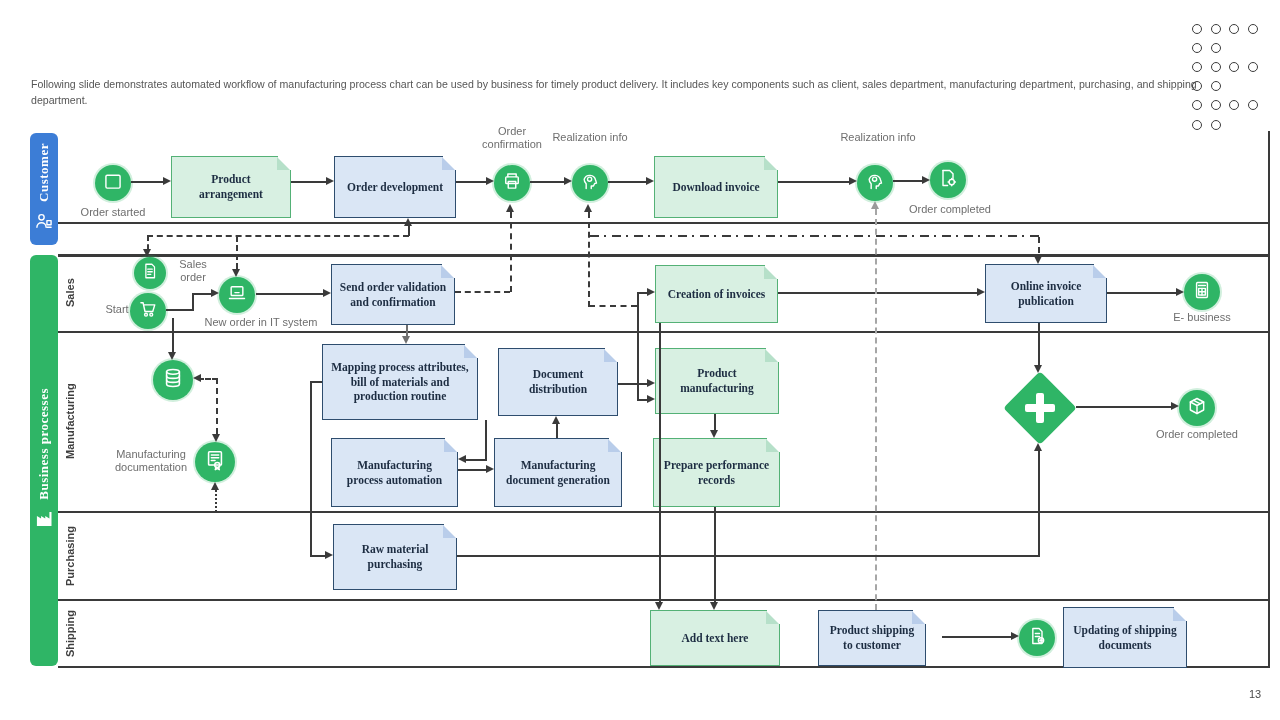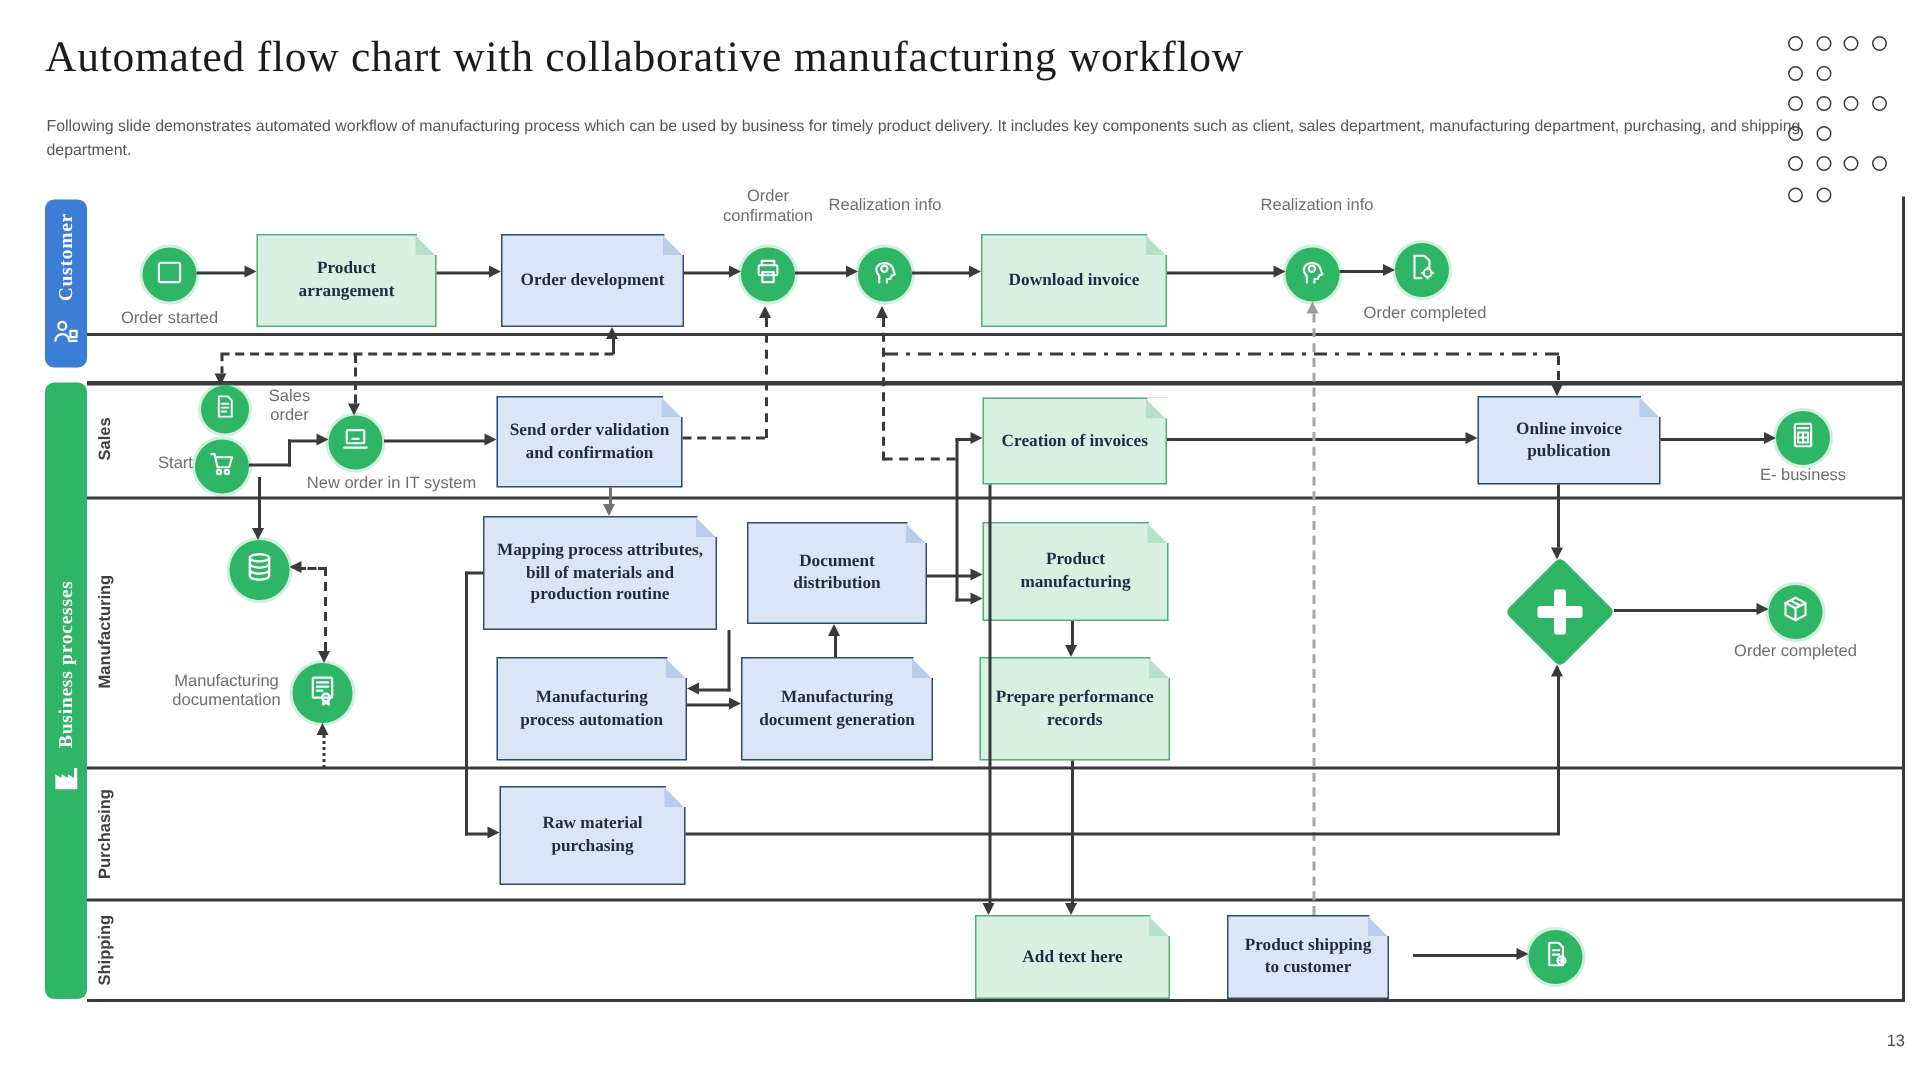--- a/index.html
+++ b/index.html
@@ -37,29 +37,28 @@
   .box::before{content:'';position:absolute;top:-1.5px;right:-1.5px;width:14px;height:14px;background:#fff}
   .box::after{content:'';position:absolute;top:0;right:0;width:0;height:0;border-top:13px solid transparent;border-left:13px solid #b9cdea}
   .box-green::after{border-left-color:#b6e0c9}
   .circ{position:absolute;width:36px;height:36px;border-radius:50%;background:#2fb566;display:flex;align-items:center;justify-content:center;box-shadow:0 0 0 2px rgba(47,181,102,.22)}
   .circ.big{width:40px;height:40px}
   .circ.sm{width:32px;height:32px}
   .caption{position:absolute;font-size:11px;line-height:1.2;color:#6e6e6e;text-align:center}
   .diamond{position:absolute;left:1014px;top:382px;width:52px;height:52px;background:#2fb566;transform:rotate(45deg);border-radius:4px}
   .pbar{position:absolute;background:#fff;border-radius:2px}
   #footer{position:absolute;left:0;top:695px;width:1280px;text-align:center;font-size:10.5px;color:#8f8f8f}
-  #pagenum{position:absolute;left:1240px;top:688px;width:30px;text-align:right;font-size:11px;color:#4a4a4a}
+  #pagenum{position:absolute;left:1240px;top:688px;width:30px;text-align:center;font-size:11px;color:#4a4a4a}
 </style>
 </head>
 <body>
 
 <div id="slide">
 
-  <div id="title">Automated flow chart with collaborative manufacturing workflow</div>
-  <div id="desc">Following slide demonstrates automated workflow of manufacturing process which can be used by business for timely product delivery. It includes key components such as client, sales department, manufacturing department, purchasing, and shipping department.</div>
+  <div id="desc">Following slide demonstrates automated workflow of manufacturing process chart can be used by business for timely product delivery. It includes key components such as client, sales department, manufacturing department, purchasing, and shipping department.</div>
   <div id="dots"><span class="dot"></span><span class="dot"></span><span class="dot"></span><span class="dot"></span><span class="dot"></span><span class="dot"></span><br><span class="dot"></span><span class="dot"></span><span class="dot"></span><span class="dot"></span><span class="dot"></span><span class="dot"></span><br><span class="dot"></span><span class="dot"></span><span class="dot"></span><span class="dot"></span><span class="dot"></span><span class="dot"></span><br></div>
 
   <div class="hl" style="left:58px;top:222px;width:1212px"></div>
   <div class="hl" style="left:58px;top:254px;width:1212px;height:2.5px"></div>
   <div class="hl" style="left:58px;top:331px;width:1212px"></div>
   <div class="hl" style="left:58px;top:511px;width:1212px"></div>
   <div class="hl" style="left:58px;top:599px;width:1212px"></div>
   <div class="hl" style="left:58px;top:666px;width:1212px"></div>
   <div class="vl" style="left:1268px;top:131px;height:537px"></div>
 
@@ -197,20 +196,21 @@
   <div class="box box-green" style="left:650px;top:610px;width:130px;height:56px">Add  text  here</div>
   <div class="box box-blue" style="left:818px;top:610px;width:108px;height:56px">Product  shipping to customer</div>
   <div class="circ" style="left:1019px;top:620px">
       <span><svg width="20" height="20" viewBox="0 0 24 24" fill="none" stroke="#fff" stroke-width="1.7" stroke-linecap="round" stroke-linejoin="round">
           <path d="M7 3h7.5l3.5 3.5V21H7z"></path>
           <path d="M10 9h5M10 12.5h5"></path>
           <circle cx="16.8" cy="17.2" r="3.2"></circle>
           <path d="M16.8 15.7v3M15.3 17.2h3"></path>
         </svg></span>
     </div>
+  <div class="box box-blue" style="left:1063px;top:607px;width:124px;height:61px">Updating  of shipping documents</div>
 
   <div class="hl" style="left:131px;top:181px;width:33px"></div>
     <div class="ar" style="left:163px;top:177px"></div>
   <div class="hl" style="left:291px;top:181px;width:36px"></div>
     <div class="ar" style="left:326px;top:177px"></div>
   <div class="hl" style="left:456px;top:181px;width:31px"></div>
     <div class="ar" style="left:486px;top:177px"></div>
   <div class="hl" style="left:530px;top:181px;width:35px"></div>
     <div class="ar" style="left:564px;top:177px"></div>
   <div class="hl" style="left:608px;top:181px;width:39px"></div>

